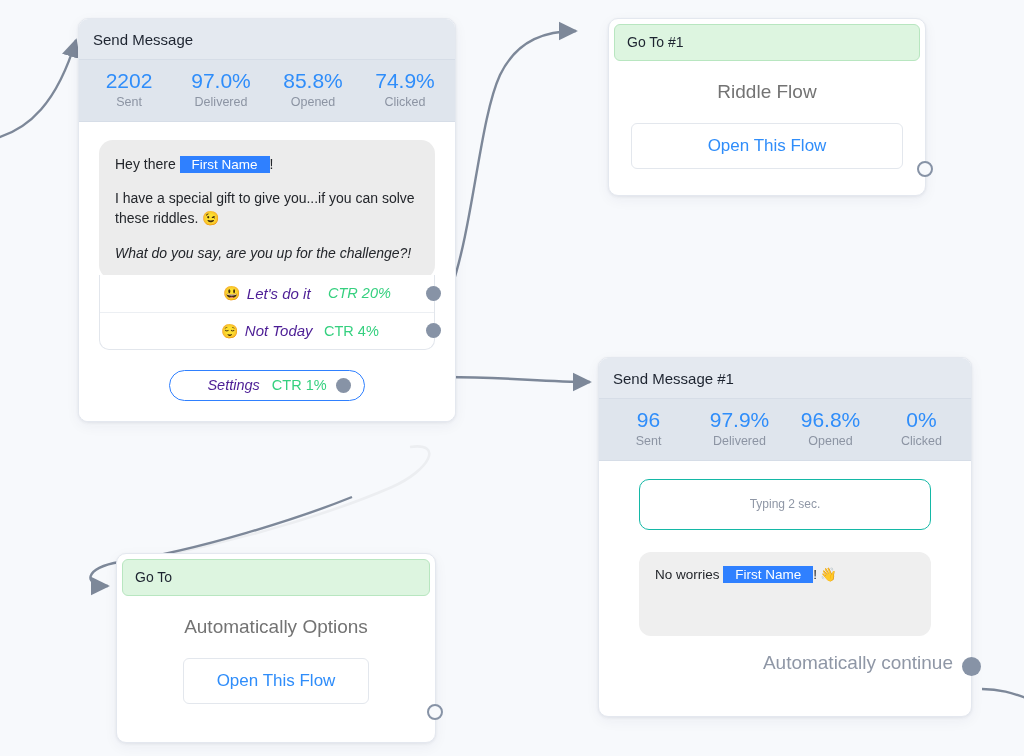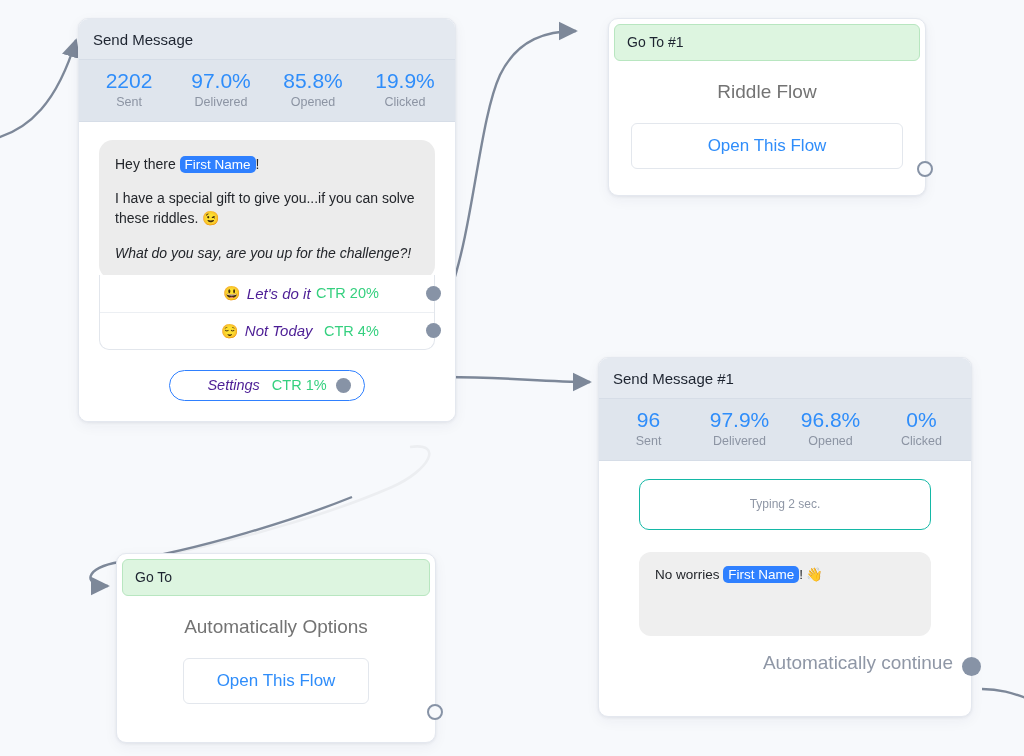--- a/index.html
+++ b/index.html
@@ -69,22 +69,22 @@
     font-size: 14px;
     color: #23262b;
     line-height: 1.45;
   }
   .bubble p { margin-bottom: 14px; }
   .bubble p:last-child { margin-bottom: 0; font-style: italic; }
   .token {
     display: inline-block;
     background: #2f80ff;
     color: #fff;
-    border-radius: 5px;
-    padding: 0 5px;
+    border-radius: 0;
+    padding: 0 12px;
     font-size: 13.5px;
     line-height: 17px;
     vertical-align: baseline;
   }
 
   .btn-list {
     border: 1px solid #e2e6ec;
     border-top: none;
     background: #fff;
     border-radius: 0 0 10px 10px;
@@ -253,37 +253,37 @@
       </div>
       <div class="stat">
         <div class="stat-val">97.0%</div>
         <div class="stat-lbl">Delivered</div>
       </div>
       <div class="stat">
         <div class="stat-val">85.8%</div>
         <div class="stat-lbl">Opened</div>
       </div>
       <div class="stat">
-        <div class="stat-val">19.9%</div>
+        <div class="stat-val">74.9%</div>
         <div class="stat-lbl">Clicked</div>
       </div>
     </div>
 
     <div class="sm-body">
       <div class="bubble">
         <p><span>Hey there </span><span class="token">First Name</span><span>!</span></p>
         <p>I have a special gift to give you...if you can solve these riddles. 😉</p>
         <p>What do you say, are you up for the challenge?!</p>
       </div>
 
       <div class="btn-list">
         <div class="btn-row">
           <span class="btn-emoji">😃</span>
           <span class="btn-label">Let's do it</span>
-          <span class="ctr" style="position:absolute; left:214px;">CTR 20%</span>
+          <span class="ctr" style="position:absolute; left:226px;font-style:italic;">CTR 20%</span>
           <span class="handle-dot"></span>
         </div>
         <div class="btn-row">
           <span class="btn-emoji">😌</span>
           <span class="btn-label">Not Today</span>
           <span class="ctr" style="position:absolute; left:222px;">CTR 4%</span>
           <span class="handle-dot"></span>
         </div>
       </div>
 

